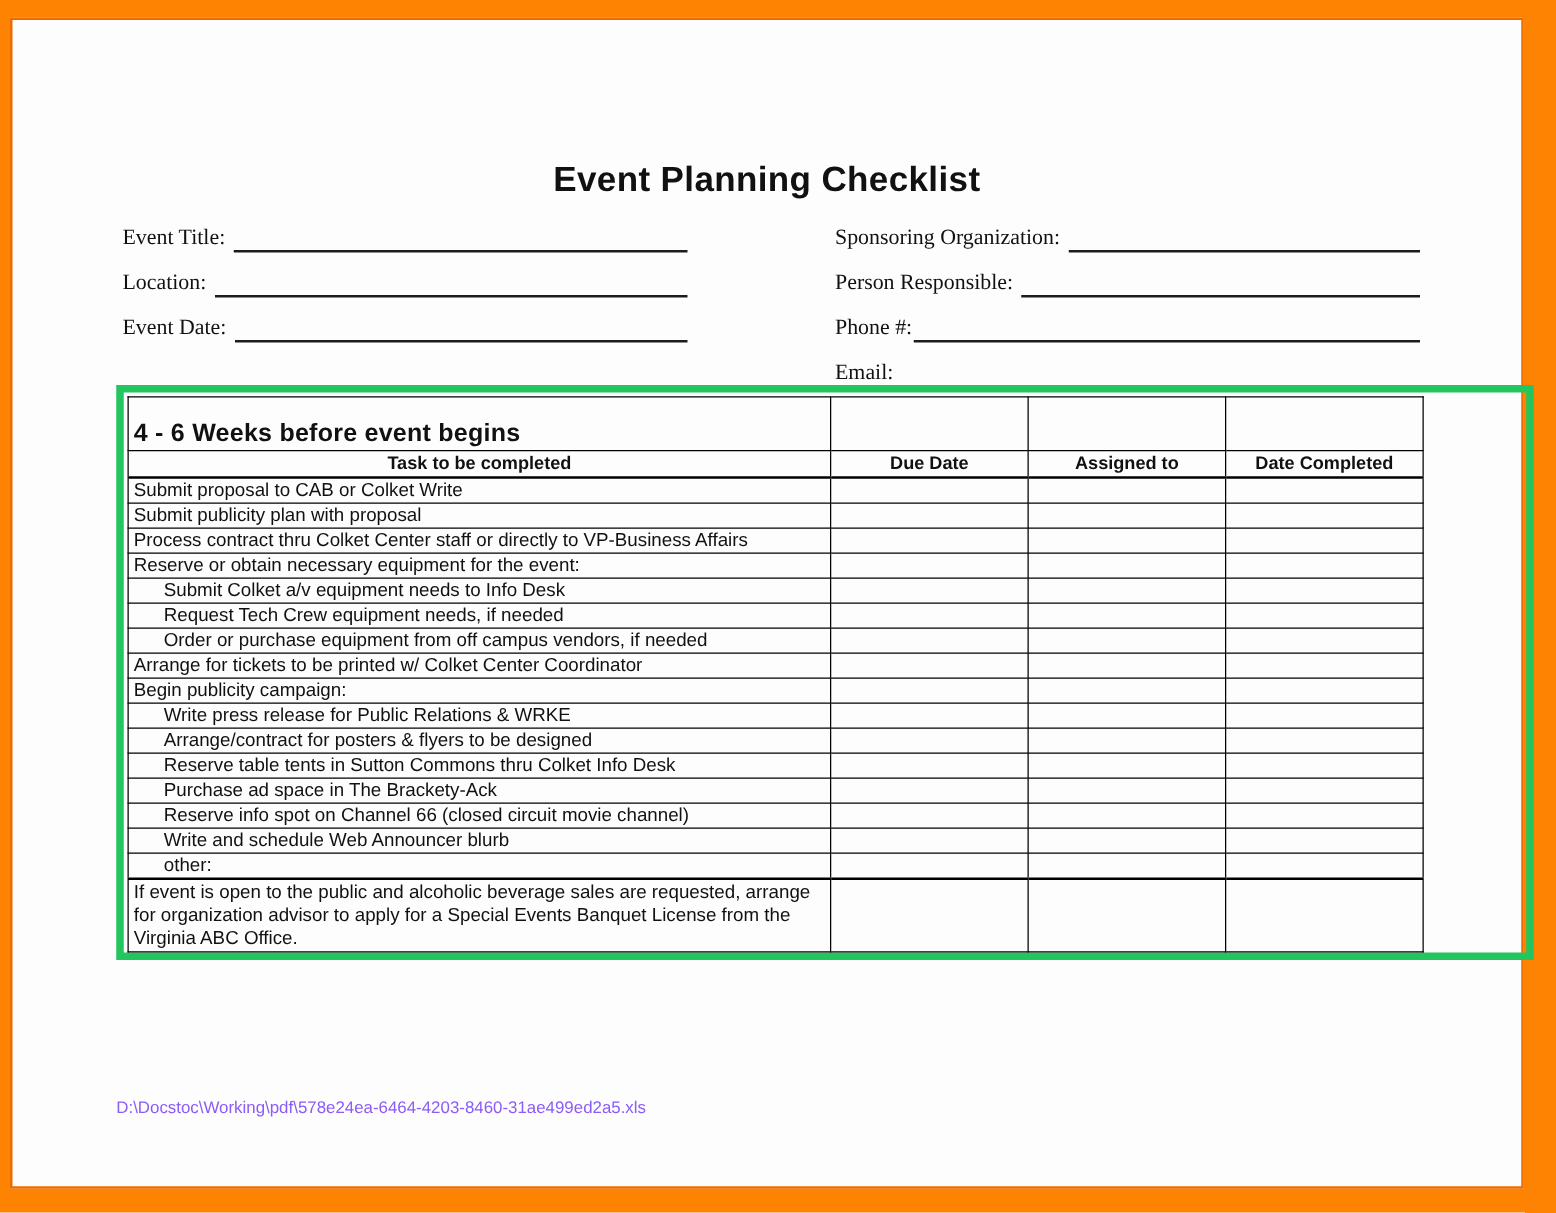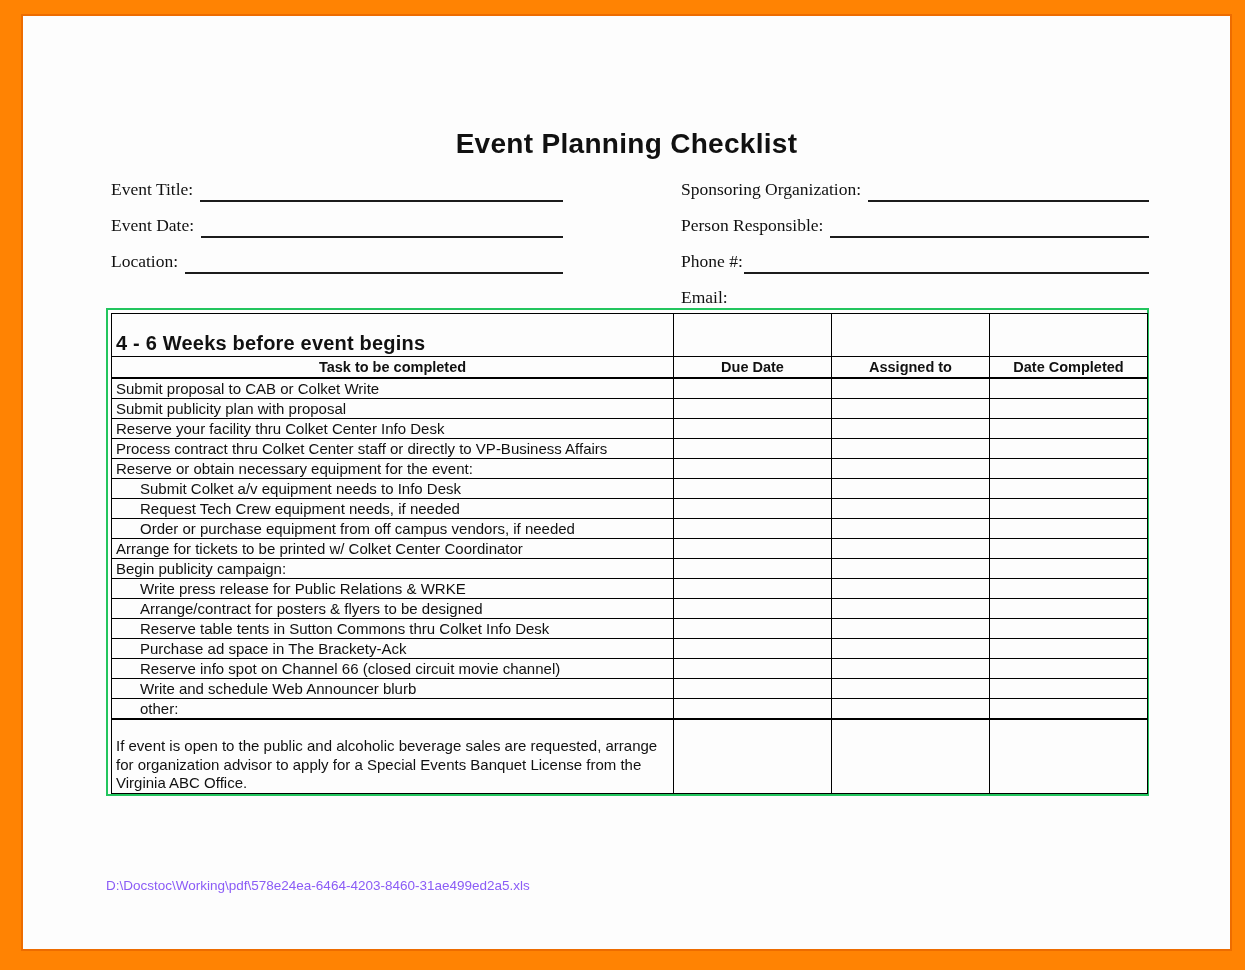--- a/index.html
+++ b/index.html
@@ -3,21 +3,21 @@
 <meta charset="utf-8">
 <style>
   html, body { margin: 0; padding: 0; }
   body {
     width: 1245px; height: 970px; position: relative;
     background: #ff8303; overflow: hidden;
     font-family: "Liberation Sans", "DejaVu Sans", sans-serif;
     color: #111;
   }
   .page {
-    position: absolute; left: 21px; top: 14px;
+    position: absolute; left: 8px; top: 14px;
     width: 1211px; height: 937px; box-sizing: border-box;
     background: #fdfdfd; border: 2px solid #ed6c00;
   }
   .title {
     position: absolute; left: 0; right: 0; top: 112px;
     margin: 0; text-align: center;
     font-size: 28px; font-weight: 700; letter-spacing: 0.3px;
   }
   .fields { position: absolute; top: 163px; }
   .fields-left  { left: 88px;  width: 452px; }
@@ -27,67 +27,67 @@
     height: 36px; font-size: 17.5px; line-height: 21px;
   }
   .field .label { white-space: nowrap; font-family: Liberation Serif, serif; }
   .field .line {
     flex: 1; height: 21px; margin-left: 7px;
     border-bottom: 2px solid #1c1c1c;
   }
   .field.tight .line { margin-left: 1px; }
 
   .table-wrap {
-    position: absolute; left: 83px; top: 292px; width: 1043px;
-    box-sizing: border-box; border: 2px solid #22c55e;
+    position: absolute; left: 83px; top: 292px; width: 1134px;
+    box-sizing: border-box; border: 6px solid #22c55e;
     padding: 3px 0 0 3px;
   }
   table { border-collapse: collapse; table-layout: fixed; width: 1036px; }
   col.c-task { width: 562px; }
   col.c-due { width: 158px; } col.c-assigned { width: 158px; } col.c-done { width: 158px; }
   td, th { border: 1.5px solid #000; padding: 0 4px; overflow: hidden; }
   tr.section-row td { height: 41px; }
   td.section-cell {
     vertical-align: bottom; padding-bottom: 1px;
     font-size: 20px; font-weight: 700; letter-spacing: 0.2px;
   }
   tr.header-row th {
     height: 20px; font-size: 14.5px; font-weight: 700;
     text-align: center; border-bottom: 2.5px solid #000;
   }
   tr.task-row td { height: 19px; font-size: 15px; line-height: 17px; vertical-align: middle; }
   tr.task-row.indent td.task { padding-left: 28px; }
   tr.task-row.tall td {
     height: 56px; vertical-align: top;
-    line-height: 18.5px; padding-top: 17px;
+    line-height: 18.5px; padding-top: 1px;
     border-top: 2.5px solid #000;
   }
   .footer {
     position: absolute; left: 83px; top: 862px;
     font-size: 13.5px; color: #8b5cf6;
   }
 </style>
 </head>
 <body style="background: rgb(255, 131, 3); color: rgb(17, 17, 17);">
 
 <div class="page" style="border-color: rgb(237, 108, 0);">
 
   <h1 class="title">Event Planning Checklist</h1>
 
   <div class="fields fields-left">
     <div class="field">
       <span class="label">Event Title:</span>
       <span class="line"></span>
     </div>
     <div class="field">
+      <span class="label">Location:</span>
+      <span class="line"></span>
+    </div>
+    <div class="field">
       <span class="label">Event Date:</span>
-      <span class="line"></span>
-    </div>
-    <div class="field">
-      <span class="label">Location:</span>
       <span class="line"></span>
     </div>
   </div>
 
   <div class="fields fields-right">
     <div class="field">
       <span class="label">Sponsoring Organization:</span>
       <span class="line"></span>
     </div>
     <div class="field">
@@ -133,26 +133,20 @@
     <td></td>
   </tr>
 
   <tr class="task-row">
     <td class="task">Submit publicity plan with proposal</td>
     <td></td>
     <td></td>
     <td></td>
   </tr>
 
-  <tr class="task-row">
-    <td class="task">Reserve your facility thru Colket Center Info Desk</td>
-    <td></td>
-    <td></td>
-    <td></td>
-  </tr>
 
   <tr class="task-row">
     <td class="task">Process contract thru Colket Center staff or directly to VP-Business Affairs</td>
     <td></td>
     <td></td>
     <td></td>
   </tr>
 
   <tr class="task-row">
     <td class="task">Reserve or obtain necessary equipment for the event:</td>

